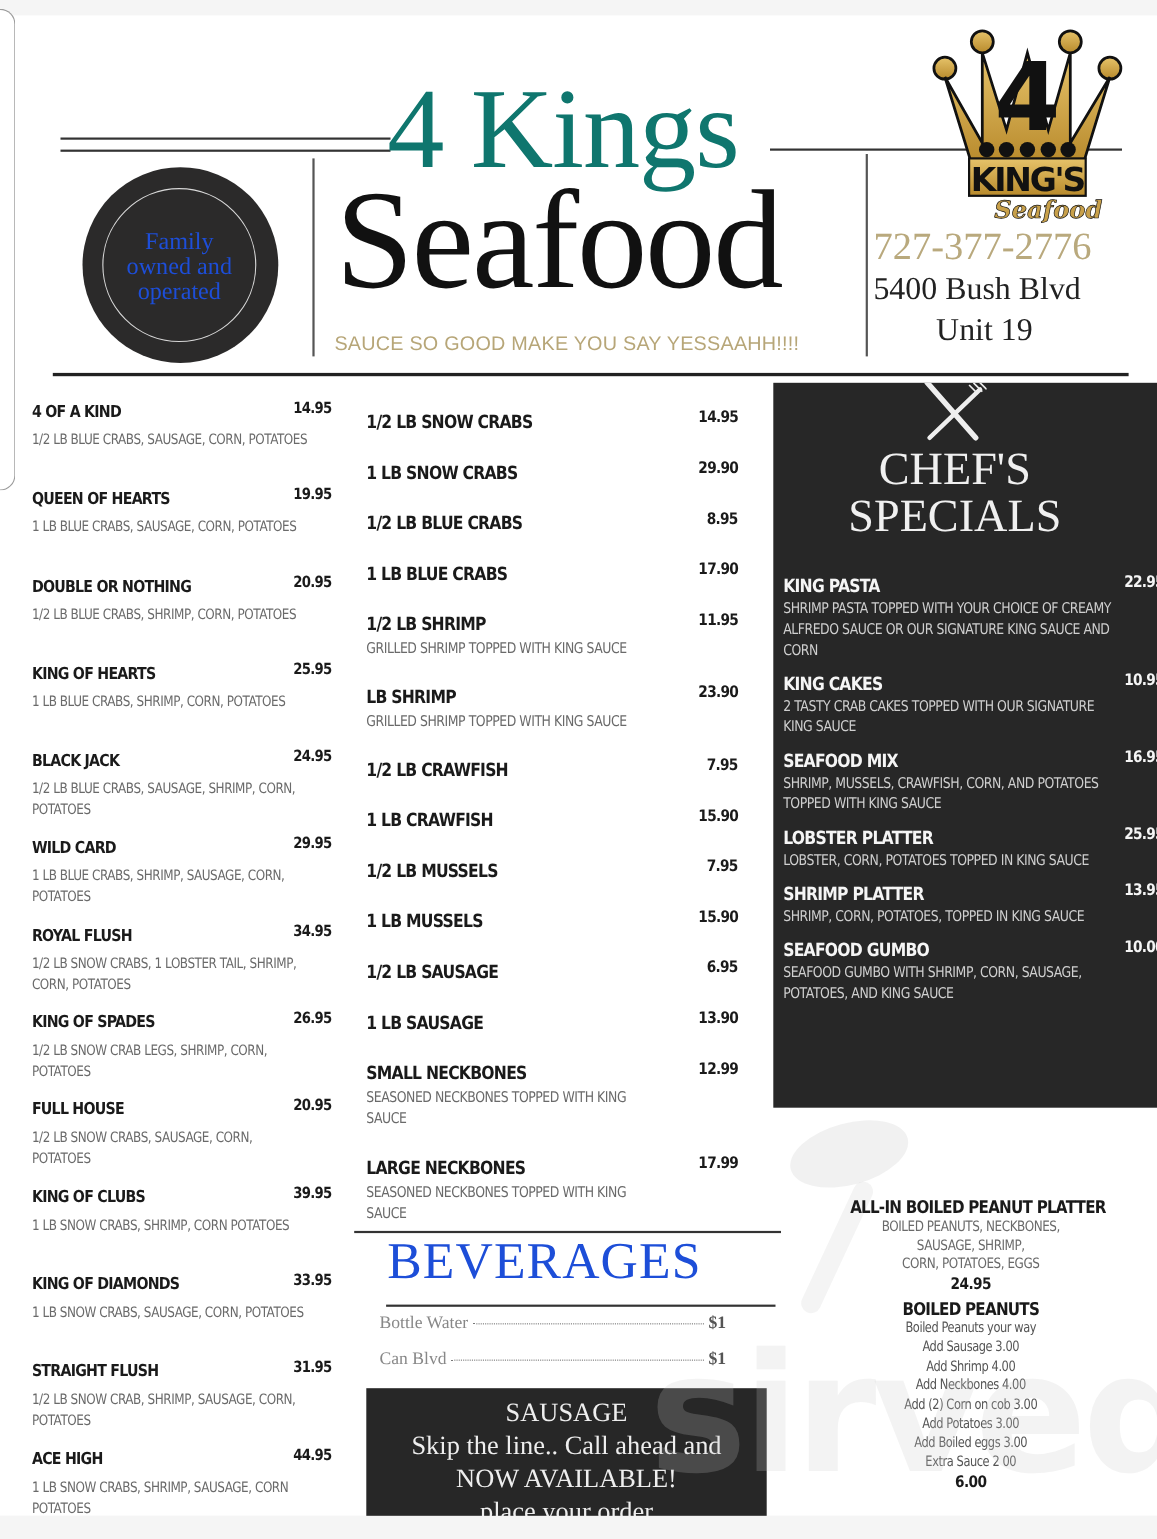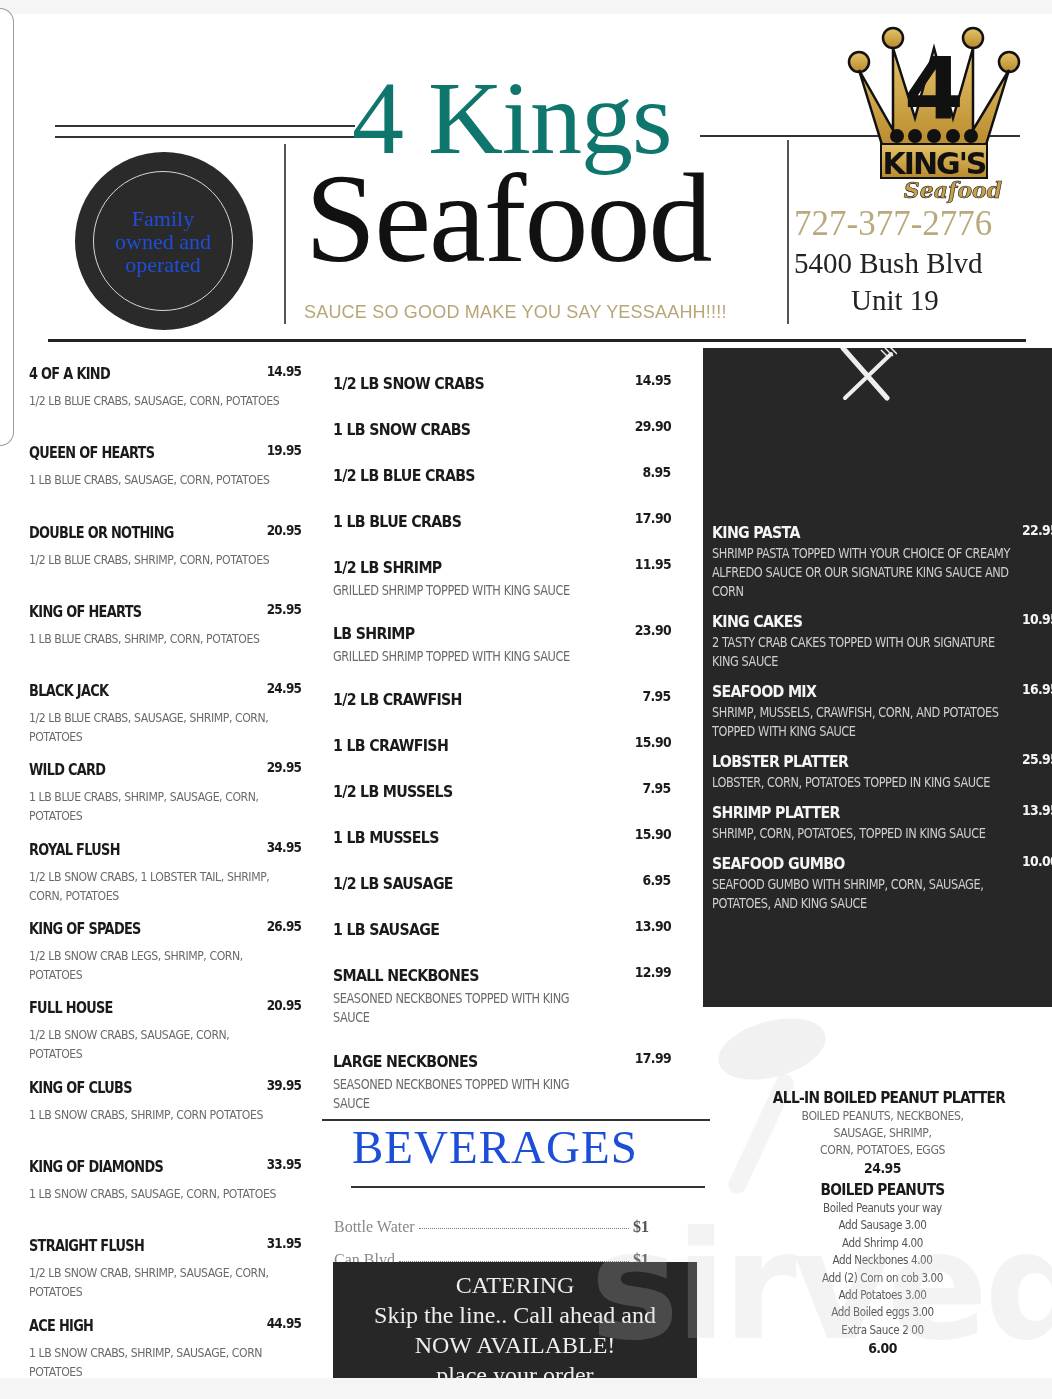--- a/index.html
+++ b/index.html
@@ -44,21 +44,21 @@
   .col-mid { position: absolute; left: 333px; top: 357px; width: 340px; }
   .mid-item { position: relative; }
   .mid-item .item-name { font-size: 16.5px; line-height: 26px; }
   .mid-item .item-price { position: absolute; right: 2px; top: 1px; font-size: 14.5px; }
   .mid-item .item-desc { font-size: 13.5px; width: 330px; }
 
   
   .bev-line-top { position: absolute; left: 322px; top: 1105px; width: 388px; height: 2px; background: #333; }
   .bev-title { position: absolute; left: 352px; top: 1106px; font-family: "Liberation Serif", serif; font-size: 47px; color: #1d4ed8; letter-spacing: 1px; }
   .bev-line-bot { position: absolute; left: 351px; top: 1172px; width: 354px; height: 2px; background: #333; }
-  .bev-row { position: absolute; left: 334px; width: 315px; display: flex; align-items: baseline; font-family: "Liberation Serif", serif; font-size: 16px; color: #888; margin-top: 24px; }
+  .bev-row { position: absolute; left: 345px; width: 315px; display: flex; align-items: baseline; font-family: "Liberation Serif", serif; font-size: 16px; color: #888; }
   .bev-row .dots { flex: 1; border-bottom: 1.5px dotted #777; margin: 0 4px; transform: translateY(-3px); }
   .bev-row .price { color: #555; font-weight: bold; }
 
   .catering { position: absolute; left: 333px; top: 1248px; width: 364px; height: 129px; background: #272727; color: #eee; font-family: "Liberation Serif", serif; text-align: center; padding-top: 8px; }
   .catering div { font-size: 24px; line-height: 30px; }
 
   
   .chef { position: absolute; left: 703px; top: 334px; width: 349px; height: 659px; background: #272727; color: #eee; }
   .chef-icon { position: absolute; left: 134px; top: 0; width: 60px; height: 54px; }
   .chef-title { position: absolute; left: 0; width: 330px; text-align: center; font-family: "Liberation Serif", serif; font-size: 42px; line-height: 43px; color: #f0f0f0; top: 58px; }
@@ -272,34 +272,38 @@
     <span class="dots"></span>
     <span class="price">$1</span>
   </div>
   <div class="bev-row" style="top:1213px">
     <span>Can Blvd</span>
     <span class="dots"></span>
     <span class="price">$1</span>
   </div>
 
   <div class="catering">
-    <div>CATERING</div>
+    <div>SAUSAGE</div>
     <div>Skip the line.. Call ahead and</div>
     <div>NOW AVAILABLE!</div>
     <div>place your order</div>
   </div>
 
   <div class="chef">
     <svg class="chef-icon" viewBox="0 0 60 54">
       <line x1="6" y1="0" x2="50" y2="50" stroke="#eee" stroke-width="5" stroke-linecap="round"></line>
       <line x1="54" y1="6" x2="8" y2="50" stroke="#eee" stroke-width="4" stroke-linecap="round"></line>
       <line x1="48" y1="0" x2="56" y2="8" stroke="#eee" stroke-width="1.5"></line>
       <line x1="52" y1="-2" x2="60" y2="6" stroke="#eee" stroke-width="1.5"></line>
       <line x1="44" y1="2" x2="52" y2="10" stroke="#eee" stroke-width="1.5"></line>
     </svg>
+    <div class="chef-title">
+      <div>CHEF'S</div>
+      <div>SPECIALS</div>
+    </div>
     <div class="chef-items">
       <div class="chef-item">
         <div class="item-name">KING PASTA</div>
         <div class="item-price">22.95</div>
         <div class="item-desc">SHRIMP PASTA TOPPED WITH YOUR CHOICE OF CREAMY ALFREDO SAUCE OR OUR SIGNATURE KING SAUCE AND CORN</div>
       </div>
       <div class="chef-item">
         <div class="item-name">KING CAKES</div>
         <div class="item-price">10.95</div>
         <div class="item-desc">2 TASTY CRAB CAKES TOPPED WITH OUR SIGNATURE KING SAUCE</div>

